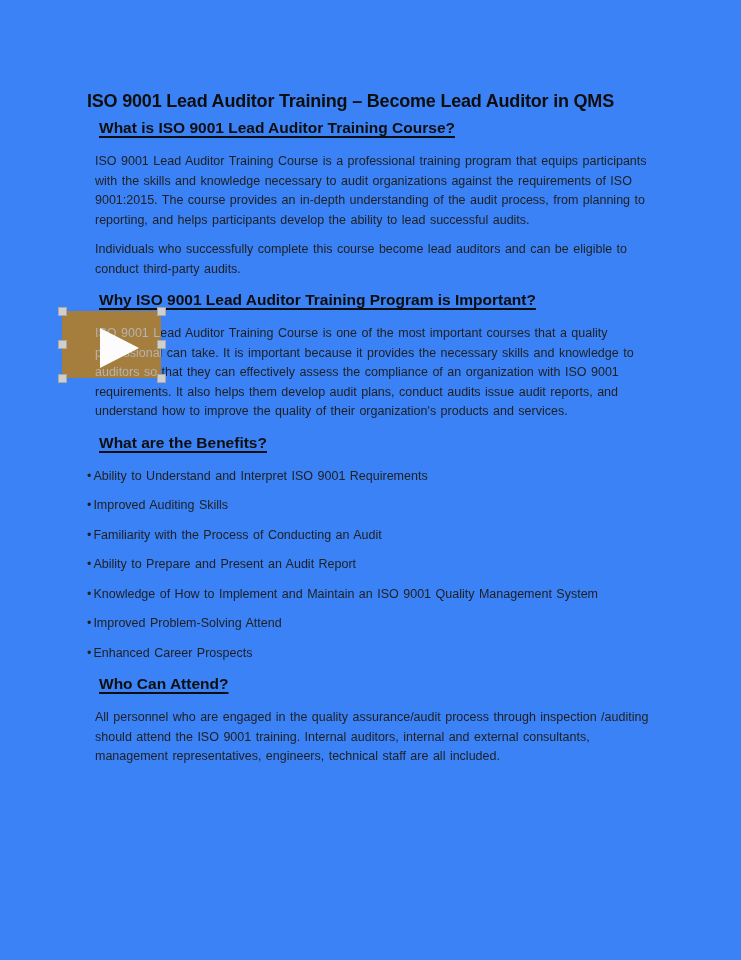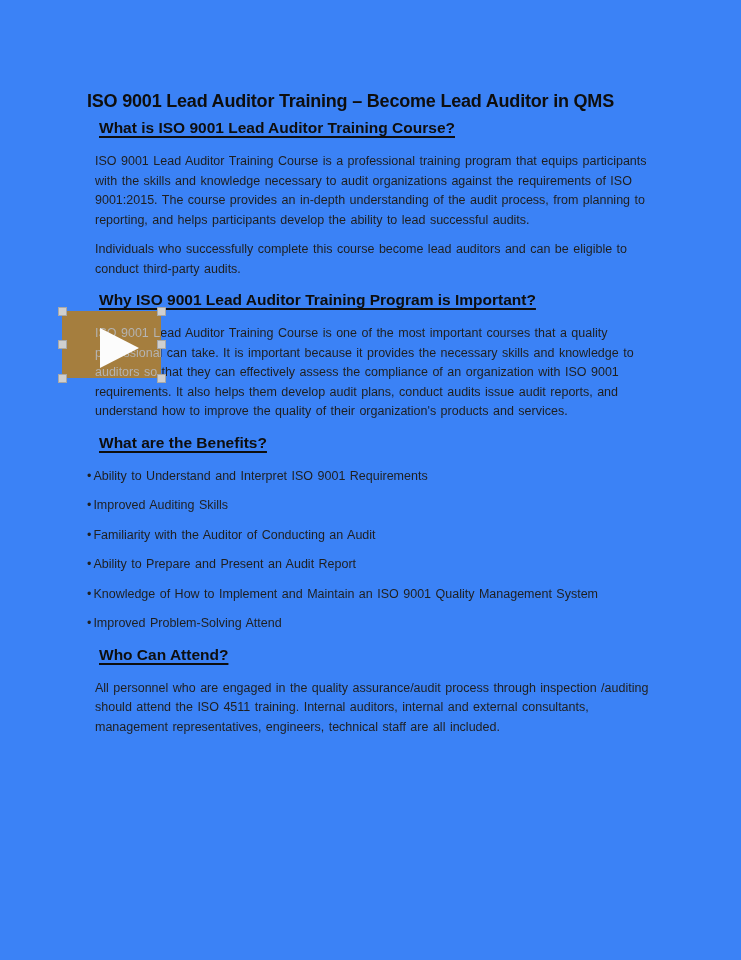--- a/index.html
+++ b/index.html
@@ -80,29 +80,30 @@
 
     <h2 class="sec-heading">Why ISO 9001 Lead Auditor Training Program is Important?</h2>
 
     <p class="body-p">ISO 9001 Lead Auditor Training Course is one of the most important courses that a quality professional can take. It is important because it provides the necessary skills and knowledge to auditors so that they can effectively assess the compliance of an organization with ISO 9001 requirements. It also helps them develop audit plans, conduct audits issue audit reports, and understand how to improve the quality of their organization's products and services.</p>
 
     <h2 class="sec-heading">What are the Benefits?</h2>
 
     <ul class="benefits-list">
       <li><span class="bullet-marker">•</span><span>Ability to Understand and Interpret ISO 9001 Requirements</span></li>
       <li><span class="bullet-marker">•</span><span>Improved Auditing Skills</span></li>
-      <li><span class="bullet-marker">•</span><span>Familiarity with the Auditor of Conducting an Audit</span></li>
+      <li><span class="bullet-marker">•</span><span>Familiarity with the Process of Conducting an Audit</span></li>
       <li><span class="bullet-marker">•</span><span>Ability to Prepare and Present an Audit Report</span></li>
       <li><span class="bullet-marker">•</span><span>Knowledge of How to Implement and Maintain an ISO 9001 Quality Management System</span></li>
       <li><span class="bullet-marker">•</span><span>Improved Problem-Solving Attend</span></li>
+      <li><span class="bullet-marker">•</span><span>Enhanced Career Prospects</span></li>
     </ul>
 
     <h2 class="sec-heading">Who Can Attend?</h2>
 
-    <p class="body-p">All personnel who are engaged in the quality assurance/audit process through inspection /auditing should attend the ISO 4511 training. Internal auditors, internal and external consultants, management representatives, engineers, technical staff are all included.</p>
+    <p class="body-p">All personnel who are engaged in the quality assurance/audit process through inspection /auditing should attend the ISO 9001 training. Internal auditors, internal and external consultants, management representatives, engineers, technical staff are all included.</p>
 
   </div>
 
   <div class="play-rect"></div>
   <div class="play-tri"></div>
 
   <div class="handle h-tl"></div>
   <div class="handle h-tr"></div>
   <div class="handle h-bl"></div>
   <div class="handle h-br"></div>

